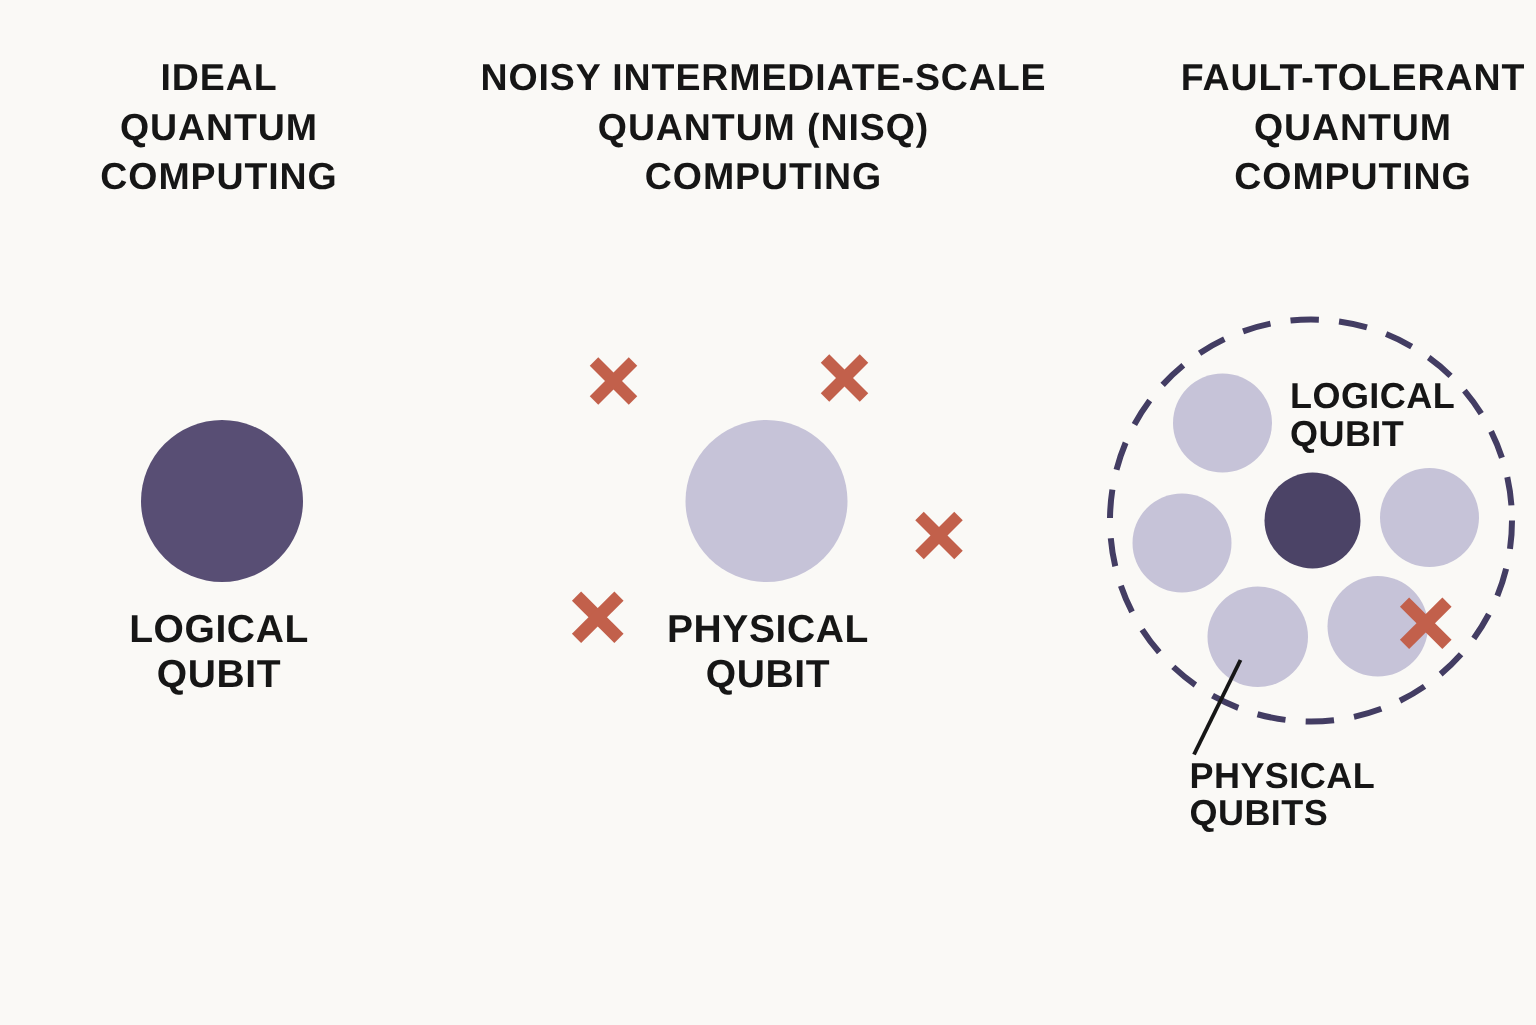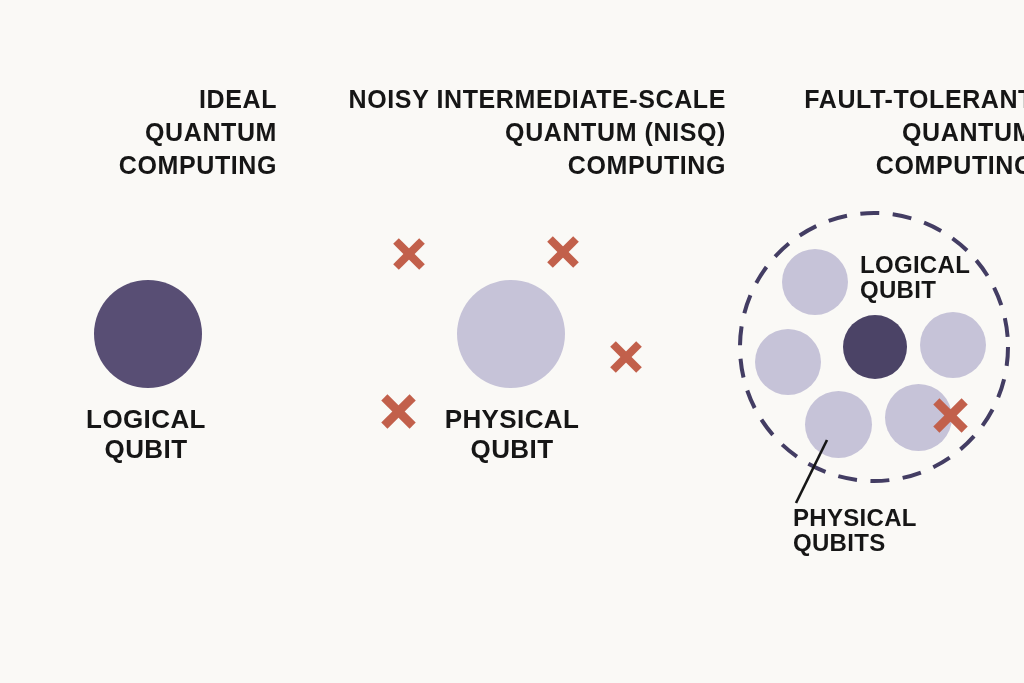--- a/index.html
+++ b/index.html
@@ -14,23 +14,22 @@
     font-family: "Liberation Sans", sans-serif;
     overflow: hidden;
   }
   .title {
     position: absolute;
     font-size: 25px;
     font-weight: 700;
     line-height: 33px;
     letter-spacing: 0.6px;
     color: var(--text, #161616);
-    text-align: right;
+    text-align: center;
     white-space: pre-line;
-    margin-top: 47px;
   }
   .qubit-label {
     position: absolute;
     font-size: 26px;
     font-weight: 700;
     line-height: 30px;
     letter-spacing: 0.4px;
     color: var(--text, #161616);
     text-align: center;
     white-space: pre-line;

